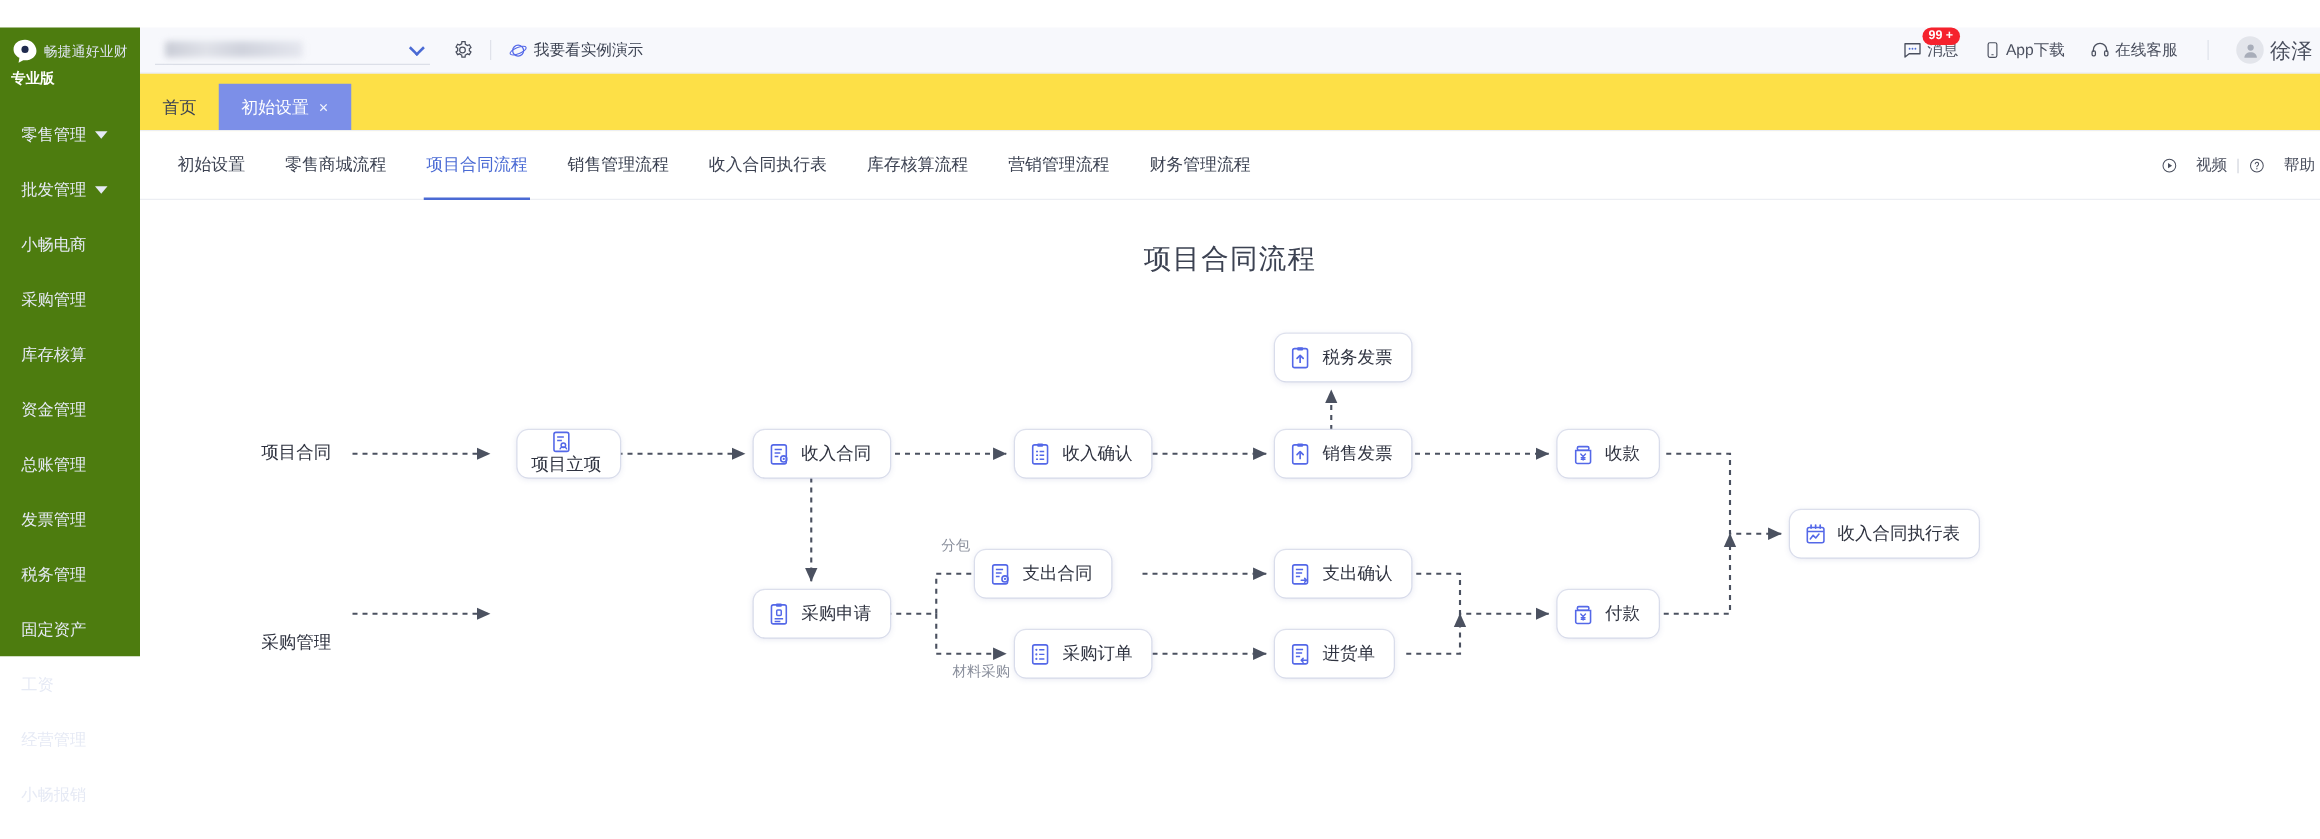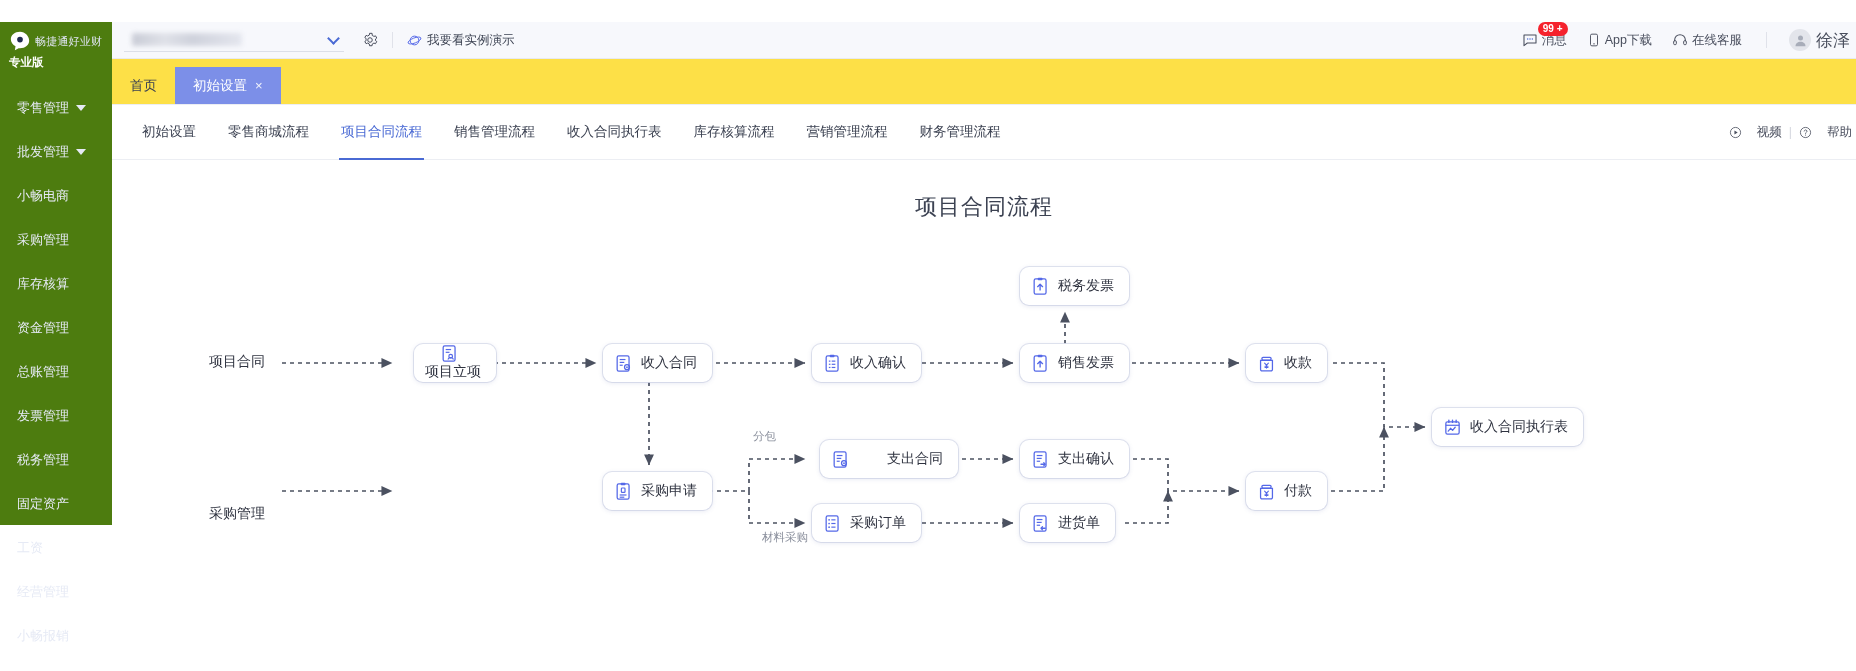--- a/index.html
+++ b/index.html
@@ -432,21 +432,21 @@
         <div class="node" style="left: 491px; top: 312px;">
           <svg class="ico" viewBox="0 0 24 24">
             <rect x="4" y="2.4" width="15" height="19.2" rx="2" fill="none" stroke="#5468e8" stroke-width="1.6"></rect>
             <rect x="8.5" y="1" width="6" height="3.2" rx="1" fill="#5468e8"></rect>
             <rect x="9.3" y="7.6" width="4.6" height="5.6" rx="1" fill="none" stroke="#5468e8" stroke-width="1.5"></rect>
             <line x1="7.2" y1="16.4" x2="15.8" y2="16.4" stroke="#5468e8" stroke-width="1.5"></line>
             <line x1="7.2" y1="19.2" x2="13" y2="19.2" stroke="#5468e8" stroke-width="1.5"></line>
           </svg>
           <span>采购申请</span>
         </div>
-        <div class="node" style="left: 708px; top: 280px; gap: 29px;">
+        <div class="node" style="left: 668px; top: 280px;">
           <svg class="ico" viewBox="0 0 24 24">
             <rect x="4" y="2.4" width="15" height="19.2" rx="2" fill="none" stroke="#5468e8" stroke-width="1.6"></rect>
             <line x1="7.2" y1="7" x2="14.5" y2="7" stroke="#5468e8" stroke-width="1.5"></line>
             <line x1="7.2" y1="10.6" x2="13" y2="10.6" stroke="#5468e8" stroke-width="1.5"></line>
             <line x1="7.2" y1="14.2" x2="11" y2="14.2" stroke="#5468e8" stroke-width="1.5"></line>
             <circle cx="16.4" cy="16.6" r="3.1" fill="none" stroke="#5468e8" stroke-width="1.6"></circle>
             <circle cx="16.4" cy="16.6" r="1.1" fill="#5468e8"></circle>
           </svg>
           <span>支出合同</span>
         </div>

